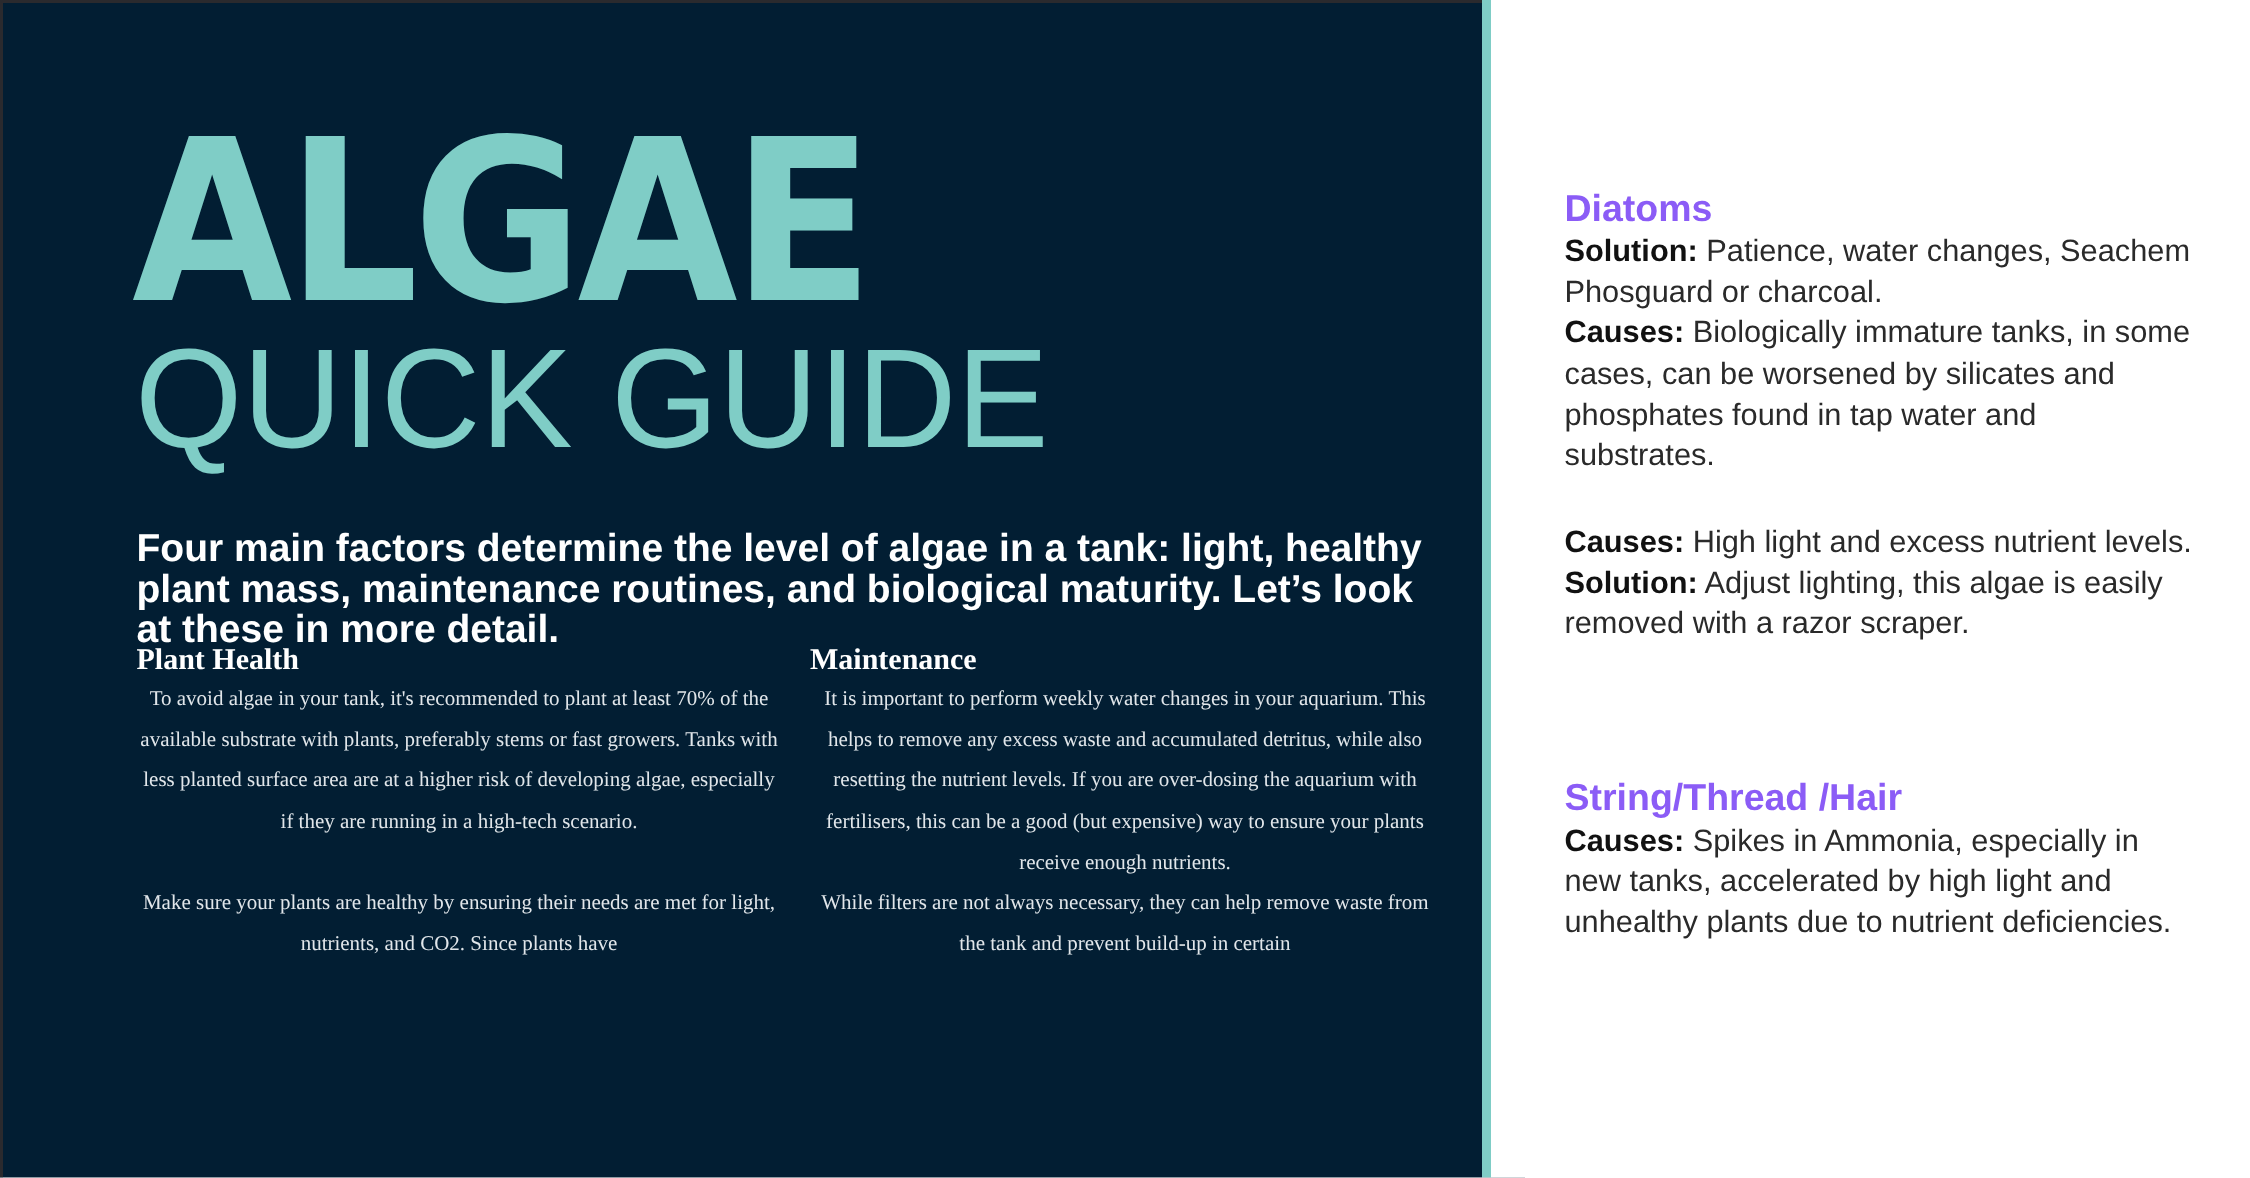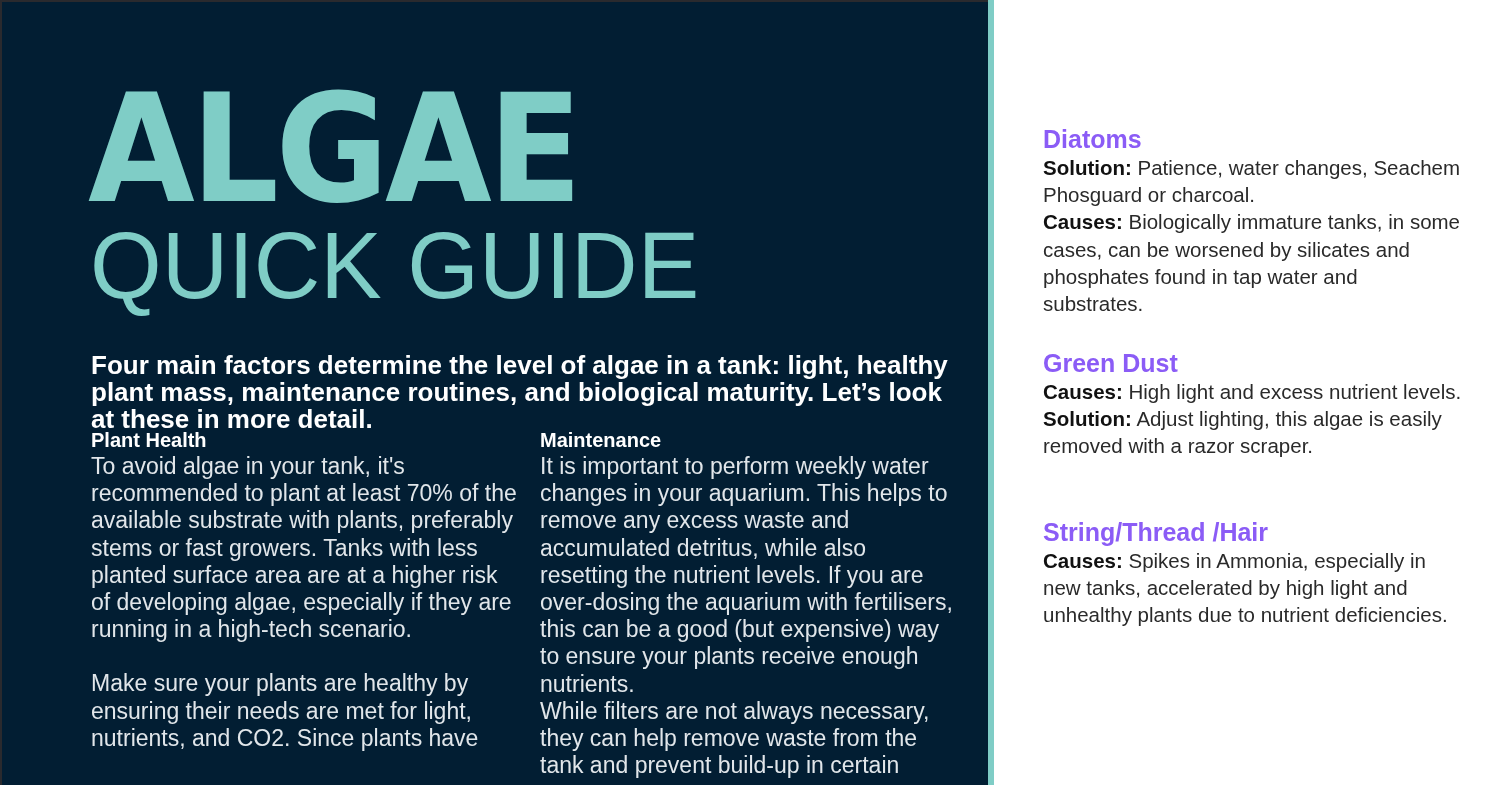--- a/index.html
+++ b/index.html
@@ -41,31 +41,32 @@
 
     .intro {
       position: absolute; left: 91px; top: 352px; width: 880px;
       font-family: "Liberation Sans", sans-serif;
       font-weight: bold; font-size: 26px; line-height: 27px;
       color: #ffffff;
     }
 
     .col {
       position: absolute; top: 427px; width: 430px;
-      font-family: Liberation Sans, sans-serif;
+      font-family: Liberation Serif, serif;
       color: #e8ecef;
     }
     .col-left { left: 91px; }
     .col-right { left: 540px; width: 420px; }
     .col h3 {
       font-weight: bold; font-size: 20px; line-height: 26px; color: #ffffff;
     }
     .col p {
-      font-weight: normal; font-size: 23px; line-height: 27.2px;
+      font-weight: normal; font-size: 14px; line-height: 27.2px;
       color: #e1e6ea;
+      text-align: center;
     }
     .col p.gap { margin-top: 27px; }
 
     .algae-entry {
       position: absolute; left: 1043px; width: 420px;
       font-family: "Liberation Sans", sans-serif;
       color: #1e1e1e;
     }
     .algae-entry h2 {
       font-weight: bold; font-size: 25px; line-height: 30px; color: #8b5cf6;
@@ -102,21 +103,20 @@
   <p>While filters are not always necessary, they can help remove waste from the tank and prevent build-up in certain</p>
 </div>
 
 <div class="algae-entry entry-diatoms">
   <h2>Diatoms</h2>
   <p><b>Solution:</b> <span>Patience, water changes, Seachem Phosguard or charcoal.</span></p>
   <p><b>Causes:</b> <span>Biologically immature tanks, in some cases, can be worsened by silicates and phosphates found in tap water and substrates.</span></p>
 </div>
 
 <div class="algae-entry entry-green">
-  <h2>Green Dust</h2>
   <p><b>Causes:</b> <span>High light and excess nutrient levels.</span></p>
   <p><b>Solution:</b> <span>Adjust lighting, this algae is easily removed with a razor scraper.</span></p>
 </div>
 
 <div class="algae-entry entry-string">
   <h2>String/Thread /Hair</h2>
   <p><b>Causes:</b> <span>Spikes in Ammonia, especially in new tanks, accelerated by high light and unhealthy plants due to nutrient deficiencies.</span></p>
 </div>
 
 </body></html>

